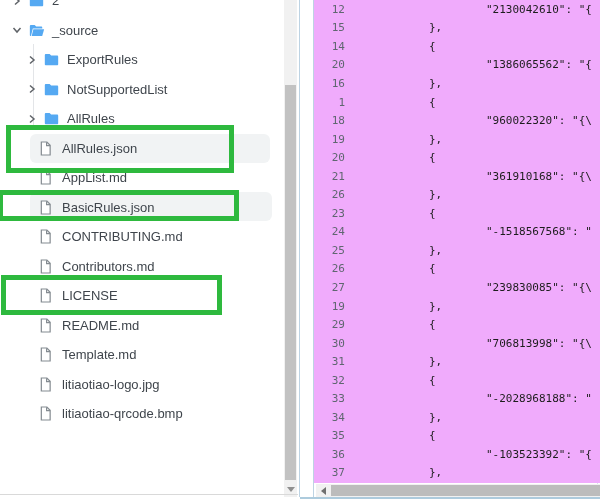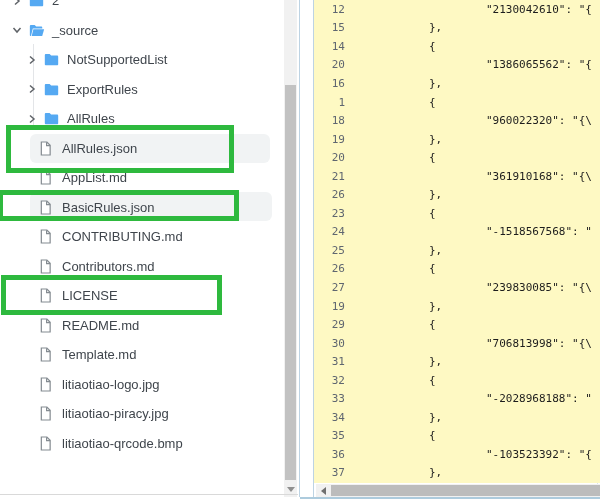--- a/index.html
+++ b/index.html
@@ -28,21 +28,21 @@
   .v-sb-btn { position:absolute; left:0; top:481px; width:13px; height:16px; background:#f1f1f1; display:flex; align-items:center; justify-content:center; }
   .tri-down { width:0; height:0; border-left:4px solid transparent; border-right:4px solid transparent; border-top:5px solid #8f8f8f; }
   .tree-bottom-line { position:absolute; left:0; top:494px; width:298px; height:1px; background:#d9d9d9; z-index:3; }
 
   
   .split-line-a { position:absolute; left:299px; top:0; width:1px; height:497px; background:#bdd3e3; }
   .split-line-b { position:absolute; left:313px; top:0; width:1px; height:497px; background:#bdd3e3; }
   .edge-line-r { position:absolute; left:597px; top:0; width:1px; height:497px; background:#d9e6f0; }
 
   
-  .editor-pane { position:absolute; left:314px; top:0; width:286px; height:483px; overflow:hidden; background:#fef9c3; }
+  .editor-pane { position:absolute; left:314px; top:0; width:286px; height:483px; overflow:hidden; background:#f0abfc; }
   .code-rows { position:absolute; left:0; top:0; width:100%; }
   .crow { height:18.55px; display:flex; align-items:center; font-family:"DejaVu Sans Mono", monospace; font-size:11px; white-space:pre; }
   .lnum { flex:0 0 31px; text-align:right; color:#5f6670; }
   .code { color:#1d1d1d; }
   .code.ind1 { padding-left:84px; }
   .code.ind2 { padding-left:141px; }
 
   
   .h-sb { position:absolute; left:316px; top:484px; width:284px; height:13px; background:#f1f1f1; z-index:2; }
   .h-sb-btn { position:absolute; left:0; top:0; width:14px; height:13px; display:flex; align-items:center; justify-content:center; }
@@ -97,46 +97,46 @@
           <span class="chev">
             <svg width="10" height="10" viewBox="0 0 10 10">
               <path d="M3 1.5 7 5 3 8.5" fill="none" stroke="#5f6368" stroke-width="1.5"></path>
             </svg>
           </span>
           <span class="ticon">
             <svg width="15" height="13" viewBox="0 0 16 14">
               <path d="M.8 2.2C.8 1.5 1.4 1 2 1h4l1.6 1.8H14c.7 0 1.2.5 1.2 1.2v8c0 .7-.5 1.2-1.2 1.2H2c-.6 0-1.2-.5-1.2-1.2z" fill="#55a9f2"></path>
             </svg>
           </span>
+          <span class="tlabel">ExportRules</span>
+        </div>
+        <div class="trow lvl2folder">
+          <span class="chev">
+            <svg width="10" height="10" viewBox="0 0 10 10">
+              <path d="M3 1.5 7 5 3 8.5" fill="none" stroke="#5f6368" stroke-width="1.5"></path>
+            </svg>
+          </span>
+          <span class="ticon">
+            <svg width="15" height="13" viewBox="0 0 16 14">
+              <path d="M.8 2.2C.8 1.5 1.4 1 2 1h4l1.6 1.8H14c.7 0 1.2.5 1.2 1.2v8c0 .7-.5 1.2-1.2 1.2H2c-.6 0-1.2-.5-1.2-1.2z" fill="#55a9f2"></path>
+            </svg>
+          </span>
           <span class="tlabel">NotSupportedList</span>
         </div>
         <div class="trow lvl2folder">
           <span class="chev">
             <svg width="10" height="10" viewBox="0 0 10 10">
               <path d="M3 1.5 7 5 3 8.5" fill="none" stroke="#5f6368" stroke-width="1.5"></path>
             </svg>
           </span>
           <span class="ticon">
             <svg width="15" height="13" viewBox="0 0 16 14">
               <path d="M.8 2.2C.8 1.5 1.4 1 2 1h4l1.6 1.8H14c.7 0 1.2.5 1.2 1.2v8c0 .7-.5 1.2-1.2 1.2H2c-.6 0-1.2-.5-1.2-1.2z" fill="#55a9f2"></path>
             </svg>
           </span>
-          <span class="tlabel">ExportRules</span>
-        </div>
-        <div class="trow lvl2folder">
-          <span class="chev">
-            <svg width="10" height="10" viewBox="0 0 10 10">
-              <path d="M3 1.5 7 5 3 8.5" fill="none" stroke="#5f6368" stroke-width="1.5"></path>
-            </svg>
-          </span>
-          <span class="ticon">
-            <svg width="15" height="13" viewBox="0 0 16 14">
-              <path d="M.8 2.2C.8 1.5 1.4 1 2 1h4l1.6 1.8H14c.7 0 1.2.5 1.2 1.2v8c0 .7-.5 1.2-1.2 1.2H2c-.6 0-1.2-.5-1.2-1.2z" fill="#55a9f2"></path>
-            </svg>
-          </span>
           <span class="tlabel">AllRules</span>
         </div>
         <div class="trow lvl2file">
           <span class="ticon">
             <svg width="13" height="15" viewBox="0 0 14 16">
               <path d="M2.5 1h6L12 4.5V15H2.5z" fill="#fff" stroke="#848b91" stroke-width="1.3"></path>
               <path d="M8.2 1.2V5H12" fill="none" stroke="#848b91" stroke-width="1.3"></path>
             </svg>
           </span>
           <span class="tlabel">AllRules.json</span>
@@ -205,29 +205,20 @@
           <span class="tlabel">Template.md</span>
         </div>
         <div class="trow lvl2file">
           <span class="ticon">
             <svg width="13" height="15" viewBox="0 0 14 16">
               <path d="M2.5 1h6L12 4.5V15H2.5z" fill="#fff" stroke="#848b91" stroke-width="1.3"></path>
               <path d="M8.2 1.2V5H12" fill="none" stroke="#848b91" stroke-width="1.3"></path>
             </svg>
           </span>
           <span class="tlabel">litiaotiao-logo.jpg</span>
-        </div>
-        <div class="trow lvl2file">
-          <span class="ticon">
-            <svg width="13" height="15" viewBox="0 0 14 16">
-              <path d="M2.5 1h6L12 4.5V15H2.5z" fill="#fff" stroke="#848b91" stroke-width="1.3"></path>
-              <path d="M8.2 1.2V5H12" fill="none" stroke="#848b91" stroke-width="1.3"></path>
-            </svg>
-          </span>
-          <span class="tlabel">litiaotiao-piracy.jpg</span>
         </div>
         <div class="trow lvl2file">
           <span class="ticon">
             <svg width="13" height="15" viewBox="0 0 14 16">
               <path d="M2.5 1h6L12 4.5V15H2.5z" fill="#fff" stroke="#848b91" stroke-width="1.3"></path>
               <path d="M8.2 1.2V5H12" fill="none" stroke="#848b91" stroke-width="1.3"></path>
             </svg>
           </span>
           <span class="tlabel">litiaotiao-qrcode.bmp</span>
         </div>

